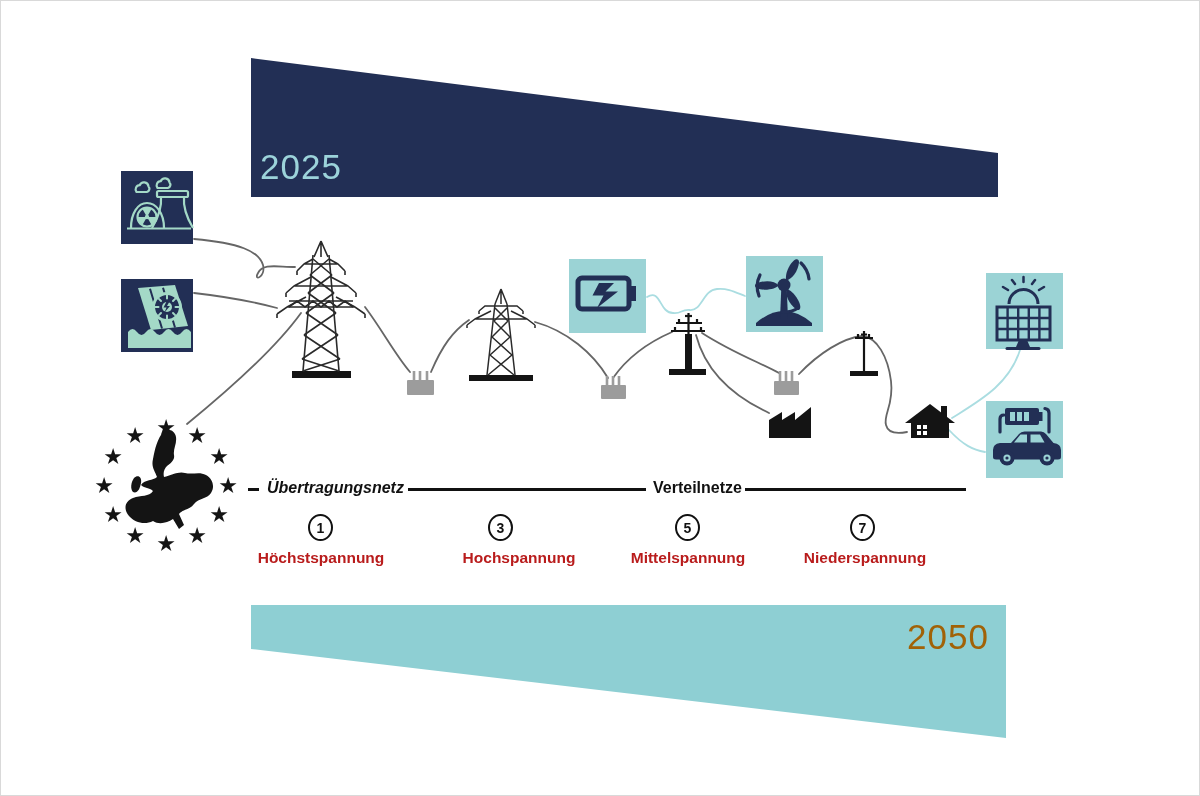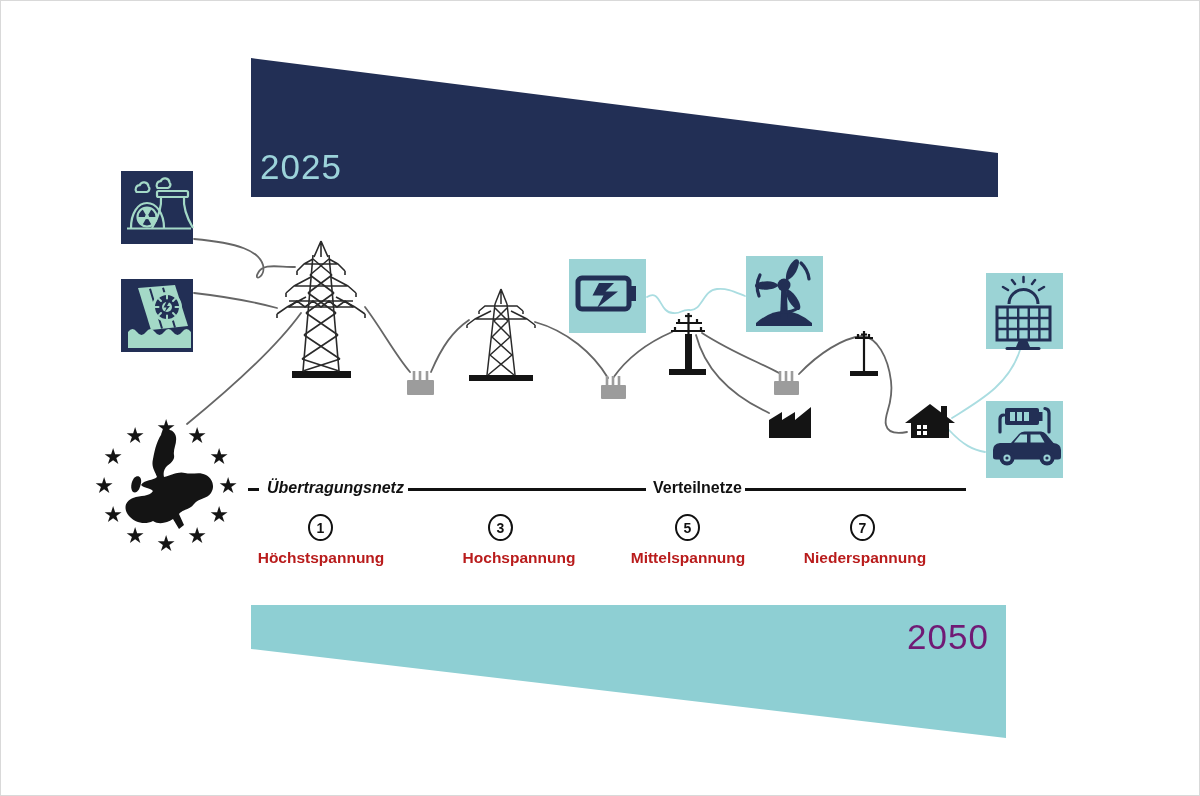--- a/index.html
+++ b/index.html
@@ -4,21 +4,21 @@
 <style>
   html,body{margin:0;padding:0;background:#fff;}
   .stage{
     position:relative;width:1200px;height:796px;background:#ffffff;
     font-family:"Liberation Sans", sans-serif;overflow:hidden;
     border:1px solid #d9d9d9;box-sizing:border-box;
   }
   .art{position:absolute;left:0;top:0;width:1200px;height:796px;}
   .year{position:absolute;font-size:35px;letter-spacing:1px;font-weight:300;}
   .year-top{left:259px;top:146px;color:#9cd3da;}
-  .year-bottom{left:906px;top:616px;color:#701a75;font-weight:400;}
+  .year-bottom{left:906px;top:616px;color:#a16207;font-weight:400;}
   .netlabel{position:absolute;top:478px;font-size:16px;font-weight:bold;color:#111;white-space:nowrap;}
   .rule{position:absolute;top:487px;height:3px;background:#111;}
   .numcircle{
     position:absolute;top:513px;width:25px;height:27px;border:2.2px solid #111;border-radius:50%;
     display:flex;align-items:center;justify-content:center;font-size:14px;font-weight:bold;color:#111;
     box-sizing:border-box;background:#fff;
   }
   .vlabel{position:absolute;top:548px;width:180px;text-align:center;font-size:15.5px;font-weight:bold;color:#b91c1c;}
 </style>
 </head>

